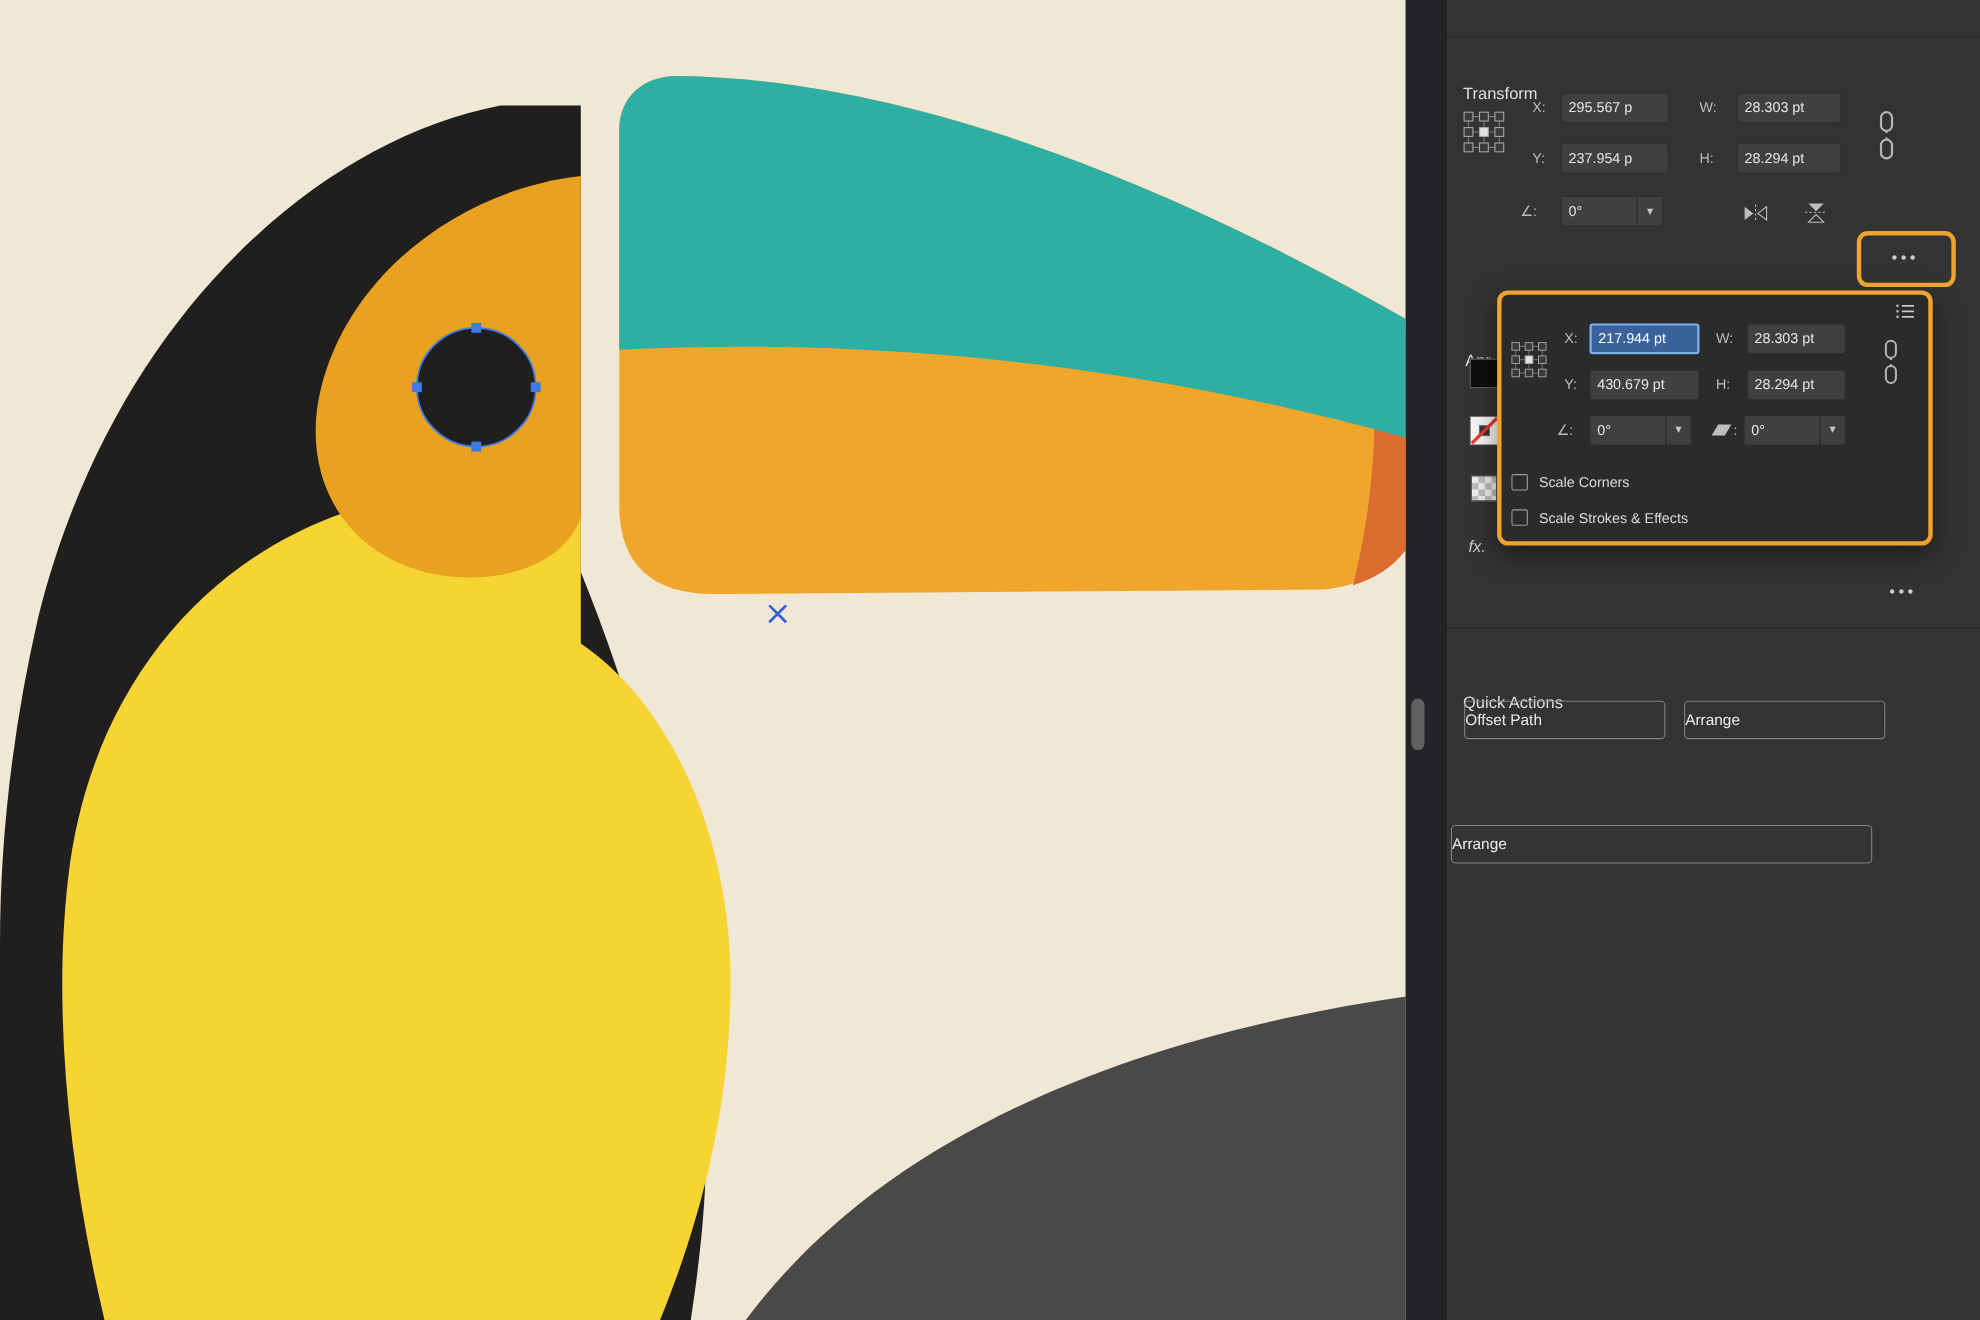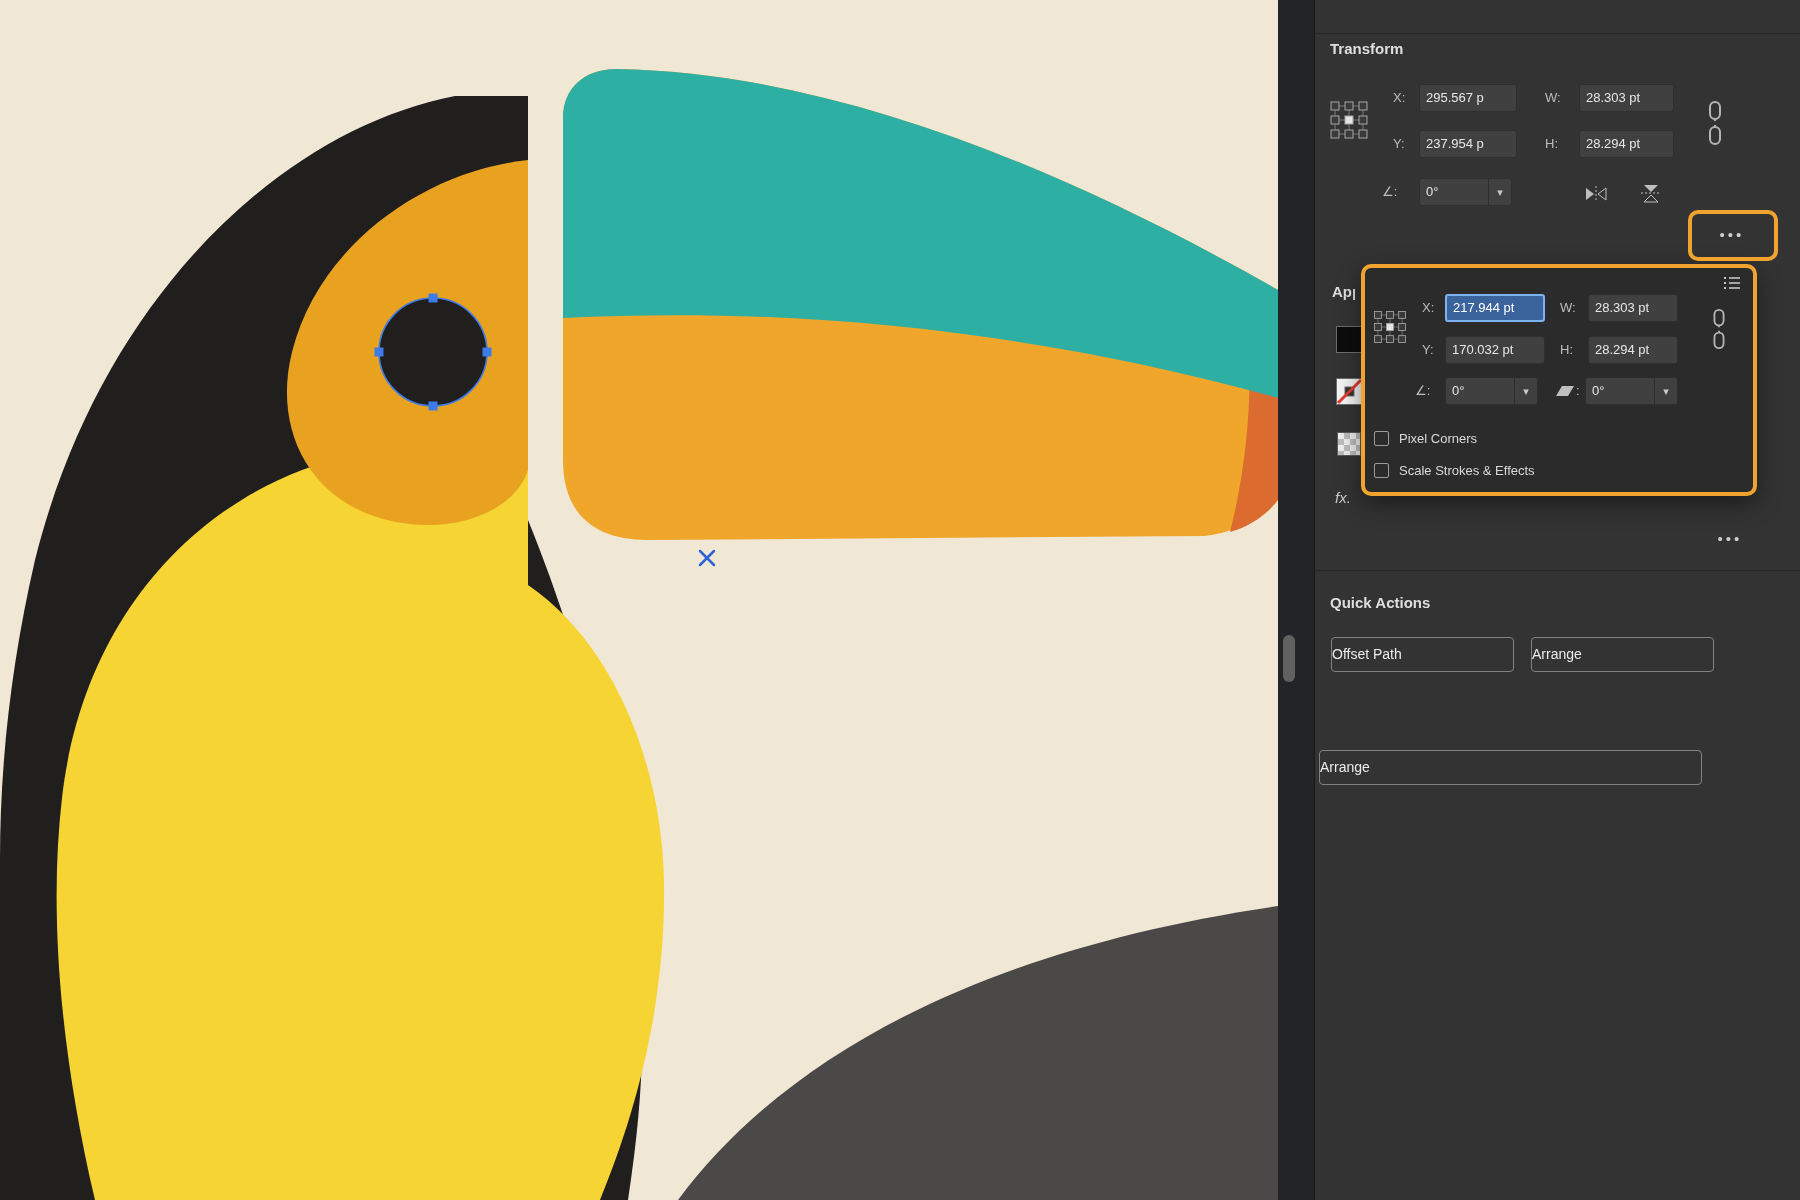--- a/index.html
+++ b/index.html
@@ -6,21 +6,21 @@
   body{
     width:1800px;height:1200px;position:relative;overflow:hidden;
     background:#323232;
     font-family:"Liberation Sans", sans-serif;
   }
   .canvas{position:absolute;left:0;top:0;width:1278px;height:1200px;}
   .dock{position:absolute;left:1278px;top:0;width:36px;height:1200px;background:#232427;}
   .dock-pill{position:absolute;left:5px;top:635px;width:12px;height:47px;border-radius:6px;background:#616161;}
   .panel{position:absolute;left:1314px;top:0;width:486px;height:1200px;background:#333333;border-left:1px solid #191919;box-sizing:border-box;}
   .hr{position:absolute;left:0;right:0;height:1px;background:#272727;}
-  .section-title{position:absolute;font-size:15px;font-weight:700;color:#DFDFDF;white-space:nowrap;}
+  .section-title{position:absolute;font-size:15px;font-weight:400;color:#DFDFDF;white-space:nowrap;margin-top:37px;}
   .clip{overflow:hidden;}
   .lbl{position:absolute;height:28px;line-height:28px;font-size:13px;color:#BDBDBD;white-space:nowrap;}
   .field{position:absolute;height:28px;line-height:26px;background:#404040;border:1px solid #2E2E2E;border-radius:3px;
          color:#E6E6E6;font-size:13px;padding:0 6px;white-space:nowrap;overflow:hidden;box-sizing:border-box;}
   .field.no-r{border-radius:3px 0 0 3px;}
   .field.focus{background:#3A639B;border:2px solid #7FB2F0;color:#FFFFFF;line-height:24px;}
   .chev{position:absolute;width:24px;height:28px;background:#404040;border:1px solid #2E2E2E;border-radius:0 3px 3px 0;
         color:#C9C9C9;font-size:11px;text-align:center;line-height:26px;box-sizing:border-box;}
   .iconbox{position:absolute;}
   .dots{position:absolute;color:#CDCDCD;font-size:15px;letter-spacing:3px;text-align:center;line-height:26px;}
@@ -207,21 +207,21 @@
         </g>
       </svg>
     </div>
 
     <span class="lbl" style="left:57px;top:26px">X:</span>
     <div class="field focus" style="left:80px;top:26px;width:100px">217.944 pt</div>
     <span class="lbl" style="left:195px;top:26px">W:</span>
     <div class="field" style="left:223px;top:26px;width:90px">28.303 pt</div>
 
     <span class="lbl" style="left:57px;top:68px">Y:</span>
-    <div class="field" style="left:80px;top:68px;width:100px">170.032 pt</div>
+    <div class="field" style="left:80px;top:68px;width:100px">430.679 pt</div>
     <span class="lbl" style="left:195px;top:68px">H:</span>
     <div class="field" style="left:223px;top:68px;width:90px">28.294 pt</div>
 
     <div class="iconbox" style="left:343px;top:40px">
       <svg width="22" height="42" viewBox="0 0 24 46">
         <g fill="none" stroke="#B5B5B5" stroke-width="2">
           <rect x="7" y="2" width="10" height="17" rx="5"></rect>
           <rect x="7" y="27" width="10" height="17" rx="5"></rect>
           <line x1="12" y1="19" x2="12" y2="21"></line>
             <line x1="12" y1="25" x2="12" y2="27"></line>
@@ -236,21 +236,21 @@
     <div class="iconbox" style="left:190px;top:115px">
       <svg width="20" height="16" viewBox="0 0 20 16">
           <polygon points="7,3 19,3 13,13 1,13" fill="#BEBEBE"></polygon>
         </svg>
     </div>
     <span class="lbl" style="left:211px;top:109px">:</span>
     <div class="field no-r" style="left:220px;top:109px;width:70px">0°</div>
     <div class="chev" style="left:289px;top:109px">▾</div>
 
     <div class="cb" style="left:9px;top:163px"></div>
-    <span class="cb-lbl" style="left:34px;top:163px">Pixel Corners</span>
+    <span class="cb-lbl" style="left:34px;top:163px">Scale Corners</span>
     <div class="cb" style="left:9px;top:195px"></div>
     <span class="cb-lbl" style="left:34px;top:195px">Scale Strokes &amp; Effects</span>
   </div>
 
   <div class="hr" style="top:570px"></div>
   <div class="section-title" style="left:15px;top:594px">Quick Actions</div>
 
   <div class="qbtn" style="left:16px;top:637px;width:183px">Offset Path</div>
   <div class="qbtn" style="left:216px;top:637px;width:183px">Arrange</div>
   <div class="qbtn" style="left:4px;top:750px;width:383px">Arrange</div>

